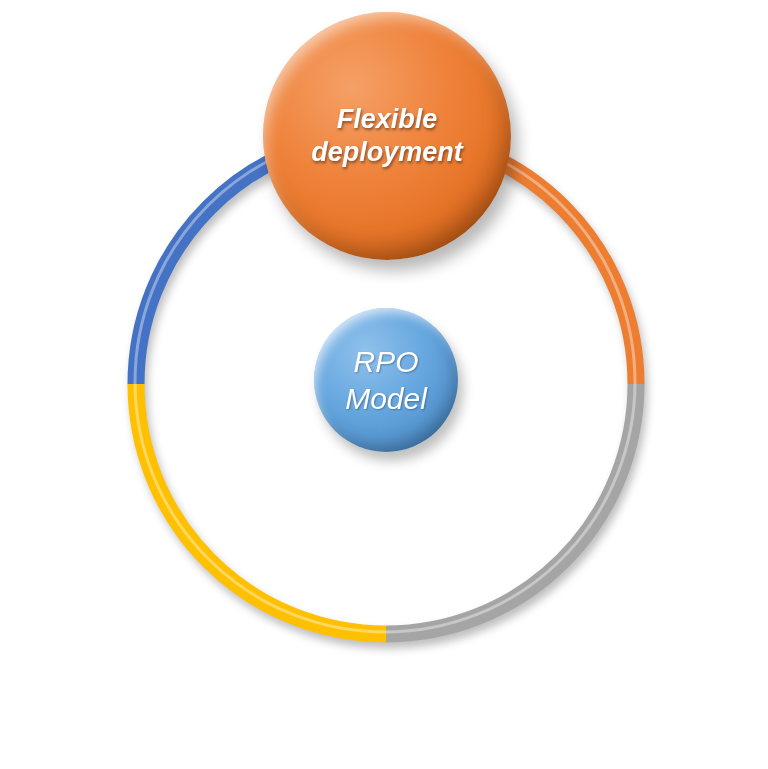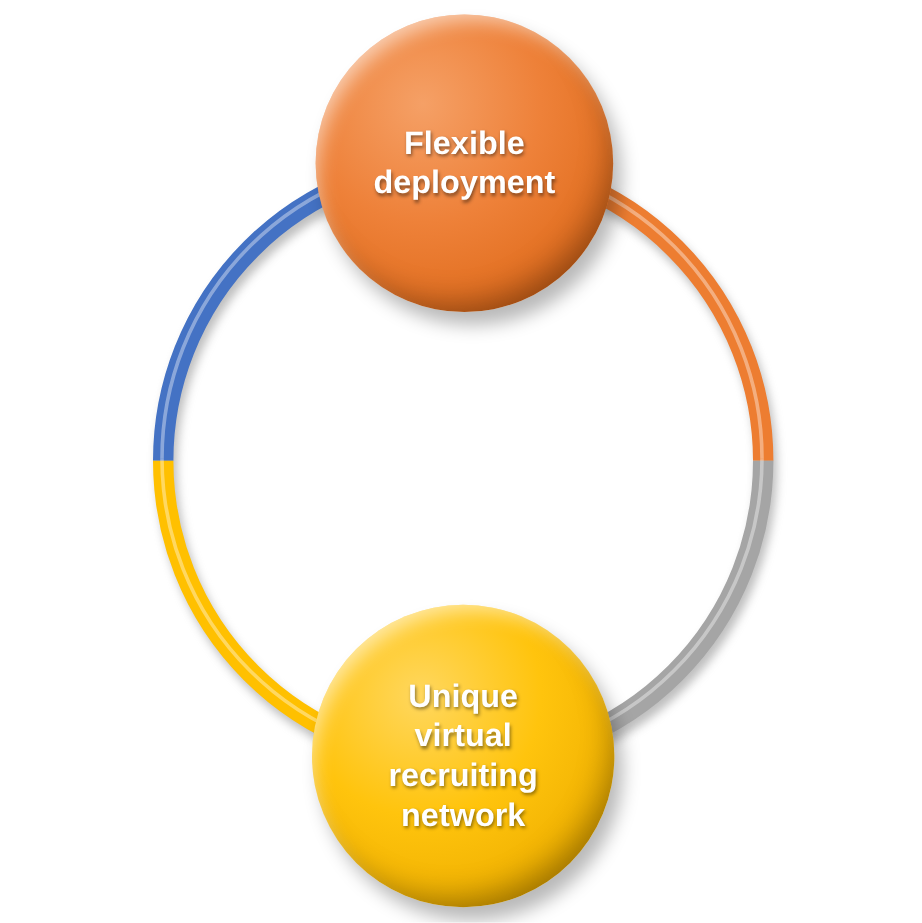--- a/index.html
+++ b/index.html
@@ -7,20 +7,21 @@
     padding: 0;
     background: #ffffff;
     font-family: "Liberation Sans", "DejaVu Sans", sans-serif;
   }
   .stage {
     position: relative;
     width: 768px;
     height: 769px;
     background: #ffffff;
     overflow: hidden;
+    font-style: italic;
   }
   svg.ring {
     position: absolute;
     left: 0;
     top: 0;
     filter: drop-shadow(3px 6px 4px rgba(110,110,110,0.45));
   }
   .node {
     position: absolute;
     border-radius: 50%;
@@ -97,22 +98,20 @@
       <path d="M386,634 A250,250 0 0 1 136,384"></path>
     </g>
   </svg>
 
   <div class="node node-top">
     <div class="node-label">Flexible
 deployment</div>
   </div>
 
 
-  <div class="node node-bottom">
-    <div class="node-label">Unique
-virtual
-recruiting
-network</div>
-  </div>
 
 
+  <div class="node node-center">
+    <div class="node-label">RPO
+Model</div>
+  </div>
 
 </div>
 
 </body></html>

